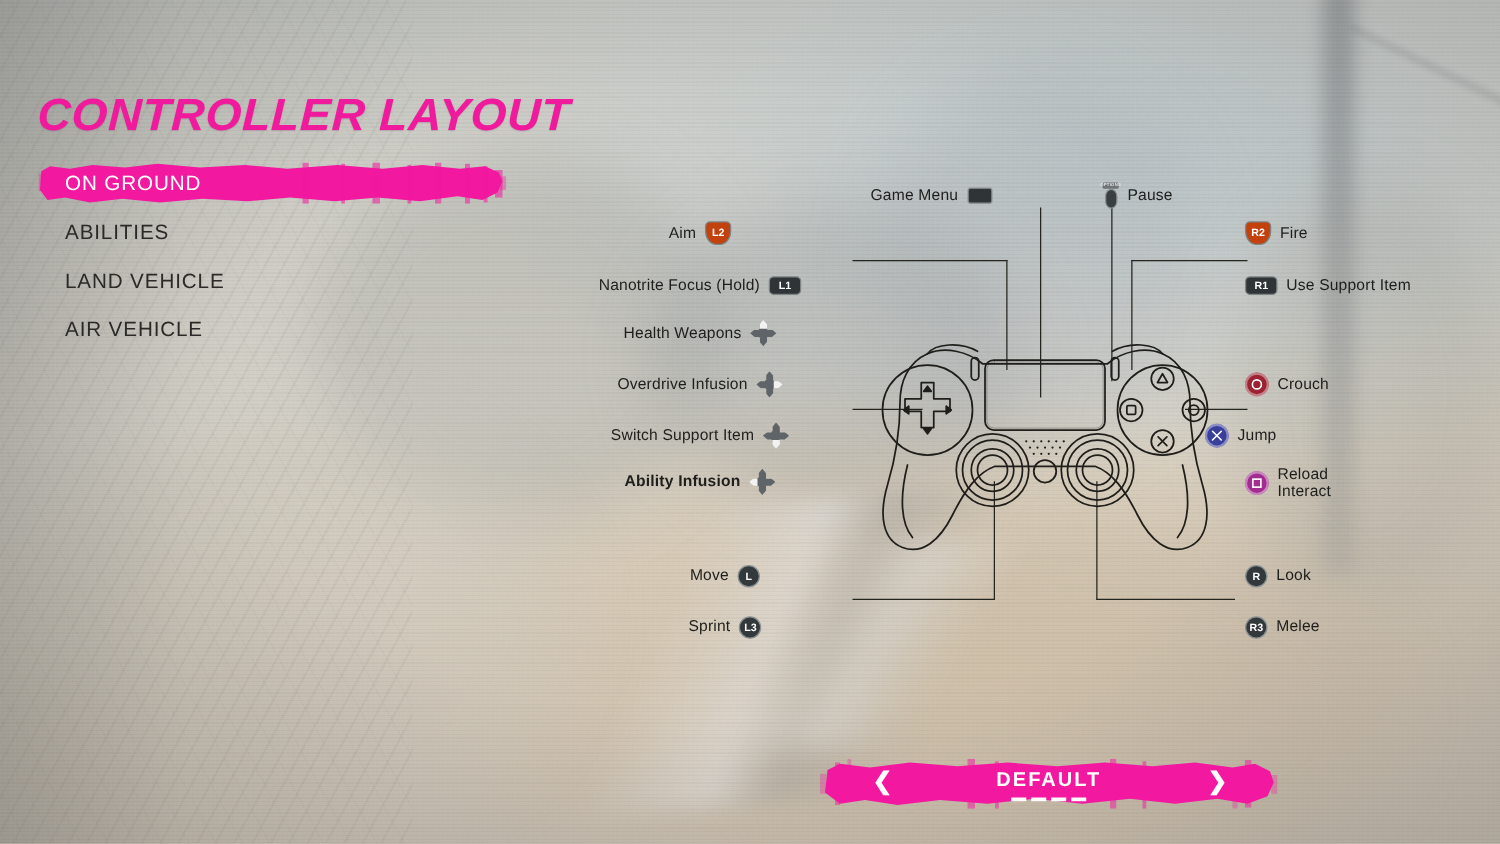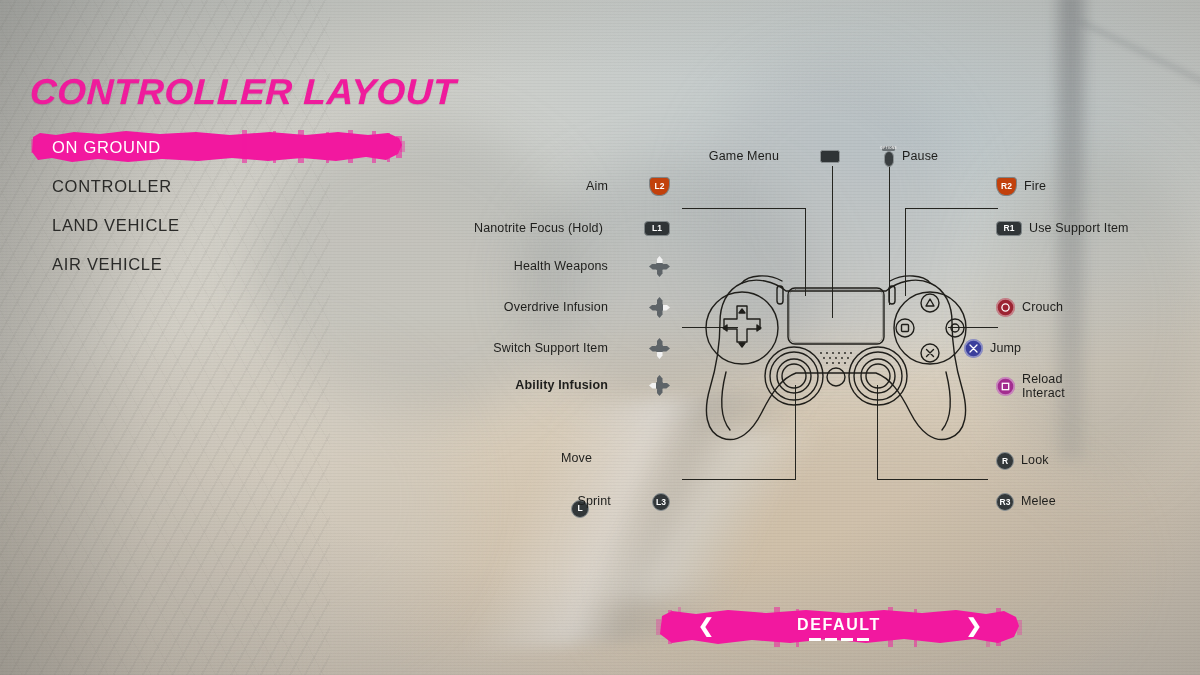--- a/index.html
+++ b/index.html
@@ -97,21 +97,21 @@
   .brush {
     position:absolute; left:30px; top:2px; width:375px; height:33px; z-index:1;
   }
 
   
   #diagram { position:absolute; left:0; top:0; width:1200px; height:675px; pointer-events:none; }
 
   
   .entry { position:absolute; display:flex; align-items:center; white-space:nowrap; }
   .entry .etext { font-size:12.5px; color:#1e1e1c; line-height:13.5px; letter-spacing:.15px; }
-  .entry.left  { justify-content:flex-end;gap:34px; }
+  .entry.left  { justify-content:center; }
   .entry.left  .etext { text-align:right; margin-right:7px; }
   .entry.right .etext { text-align:left;  margin-left:7px; }
 
   
   .glyph { flex:none; display:inline-block; position:relative; }
 
   
   .g-trig {
     width:21px; height:19px; background:#c2410c;
     border:1.6px solid #7d8486;
@@ -239,21 +239,21 @@
       </g>
       <g fill="#f2189f" opacity=".35">
         <rect x="1" y="9" width="4" height="14"></rect>
           <rect x="370" y="11" width="5" height="11"></rect>
       </g>
     </svg>
     <span class="lbl">ON GROUND</span>
   </div>
 
   <div class="side-item">
-    <span class="lbl">CONTROLLER</span>
+    <span class="lbl">ABILITIES</span>
   </div>
   <div class="side-item">
     <span class="lbl">LAND VEHICLE</span>
   </div>
   <div class="side-item">
     <span class="lbl">AIR VEHICLE</span>
   </div>
 </div>
 
 <div id="diagram">
@@ -409,21 +409,21 @@
     <span class="etext">Ability Infusion</span>
     <span class="glyph g-dpad">
       <i class="arm up"></i>
         <i class="arm down"></i>
         <i class="arm left on"></i>
         <i class="arm right"></i>
         <i class="arm ctr"></i>
     </span>
   </div>
 
-  <div class="entry left" style="left:490px; top:452px; width:180px;flex-direction:column;">
+  <div class="entry left" style="left:490px; top:452px; width:180px;">
     <span class="etext">Move</span>
     <span class="glyph g-stick">L</span>
   </div>
   <div class="entry left" style="left:490px; top:493px; width:180px;">
     <span class="etext">Sprint</span>
     <span class="glyph g-stick">L3</span>
   </div>
 
   <div class="entry right" style="left:996px; top:177px;">
     <span class="glyph g-trig">R2</span>

